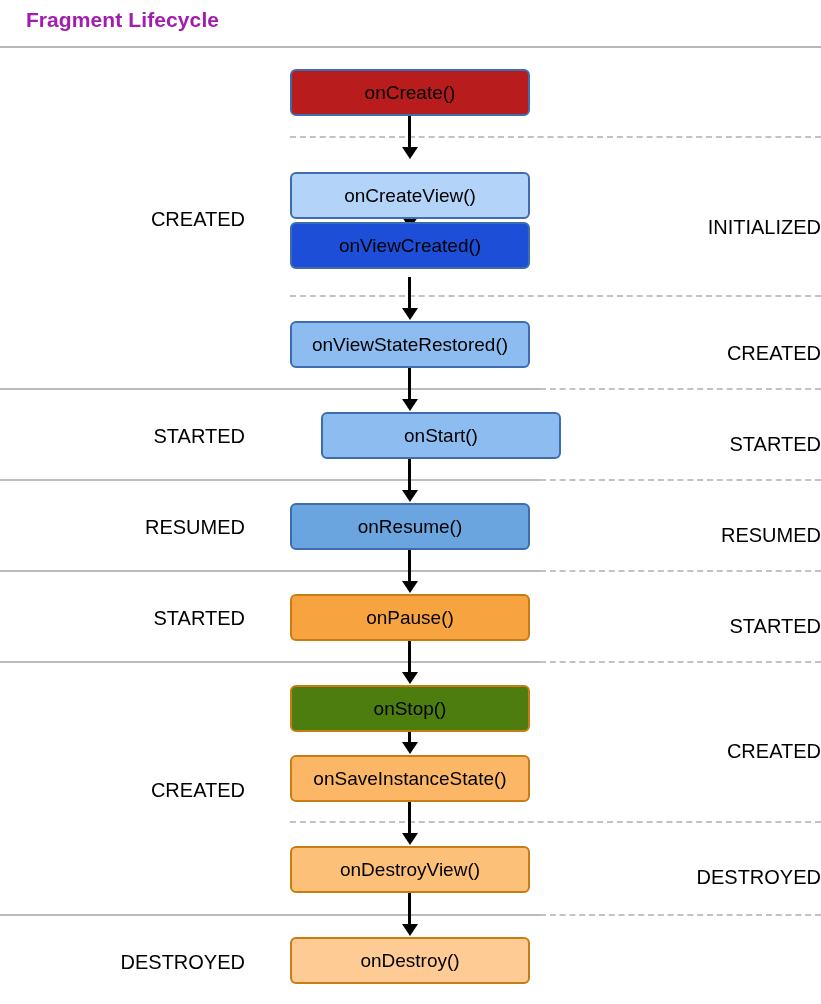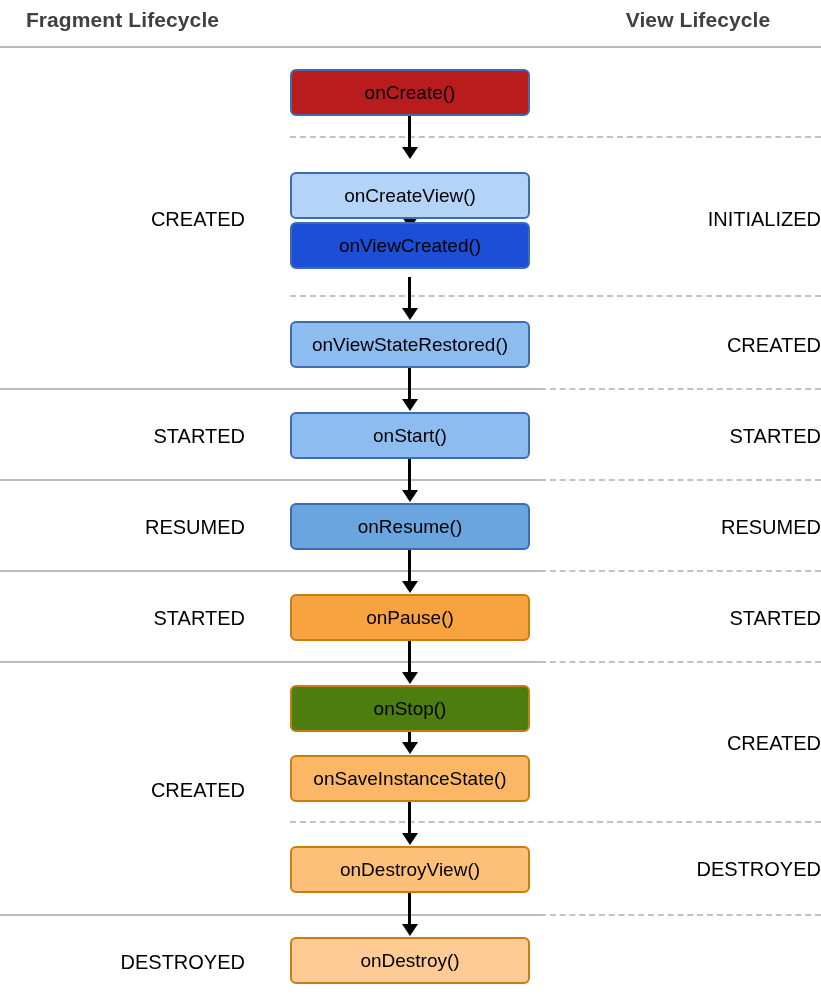--- a/index.html
+++ b/index.html
@@ -30,21 +30,21 @@
     width: 821px;
     height: 47px;
   }
   .header-cell {
     position: absolute;
     top: 8px;
     font-size: 21px;
     font-weight: 700;
     text-align: center;
     letter-spacing: 0.1px;
-    color: #404040;
+    color: #a21caf;
     white-space: nowrap;
   }
   .header-cell.col-left   { left: 0px;   width: 245px; }
   .header-cell.col-mid    { left: 245px; width: 330px; }
   .header-cell.col-right  { left: 575px; width: 246px; }
 
   .header-rule {
     position: absolute;
     left: 0;
     top: 46px;
@@ -66,21 +66,21 @@
   
   .state-label {
     position: absolute;
     font-size: 20px;
     font-weight: 400;
     text-align: right;
     white-space: nowrap;
     color: #000;
   }
   .state-label.left  { left: 0px;   width: 245px; }
-  .state-label.right { left: 575px; width: 246px; }
+  .state-label.right { left: 575px; width: 246px; margin-top: 8px; }
 
   
   .cb-box {
     position: absolute;
     left: 290px;
     width: 240px;
     height: 47px;
     box-sizing: border-box;
     border-radius: 6px;
     display: flex;
@@ -112,21 +112,20 @@
     border-top: 12px solid #000;
   }
 </style>
 </head>
 <body>
 
 <div id="diagram">
 
   <div class="header-row">
     <div class="header-cell col-left">Fragment Lifecycle</div>
-    <div class="header-cell col-right">View Lifecycle</div>
   </div>
   <div class="header-rule"></div>
 
   <div id="dividers-layer">
       <div class="divider dashed" style="left: 290px; top: 136px; width: 531px;"></div>
       <div class="divider dashed" style="left: 290px; top: 295px; width: 531px;"></div>
       <div class="divider" style="left: 0px; top: 388px; width: 540px;"></div>
       <div class="divider dashed" style="left: 540px; top: 388px; width: 281px;"></div>
       <div class="divider" style="left: 0px; top: 479px; width: 540px;"></div>
       <div class="divider dashed" style="left: 540px; top: 479px; width: 281px;"></div>
@@ -173,21 +172,21 @@
       </div>
       <div class="cb-box" style="top: 172px; background: rgb(180, 211, 248); border: 2px solid rgb(63, 108, 176);">
         <span>onCreateView()</span>
       </div>
       <div class="cb-box" style="top: 222px; background: #1d4ed8; border: 2px solid rgb(63, 108, 176); text-align: center;">
         <span>onViewCreated()</span>
       </div>
       <div class="cb-box" style="top: 321px; background: rgb(141, 188, 241); border: 2px solid rgb(63, 108, 176);">
         <span>onViewStateRestored()</span>
       </div>
-      <div class="cb-box" style="top: 412px; background: rgb(141, 188, 241); border: 2px solid rgb(63, 108, 176);">
+      <div class="cb-box" style="top: 412px; background: rgb(141, 188, 241); border: 2px solid rgb(63, 108, 176); margin-left: 31px;">
         <span>onStart()</span>
       </div>
       <div class="cb-box" style="top: 503px; background: rgb(106, 165, 224); border: 2px solid rgb(63, 108, 176);">
         <span>onResume()</span>
       </div>
       <div class="cb-box" style="top: 594px; background: rgb(247, 164, 64); border: 2px solid rgb(199, 125, 18);">
         <span>onPause()</span>
       </div>
       <div class="cb-box" style="top: 685px; background: #4d7c0f; border: 2px solid rgb(199, 125, 18);">
         <span>onStop()</span>

